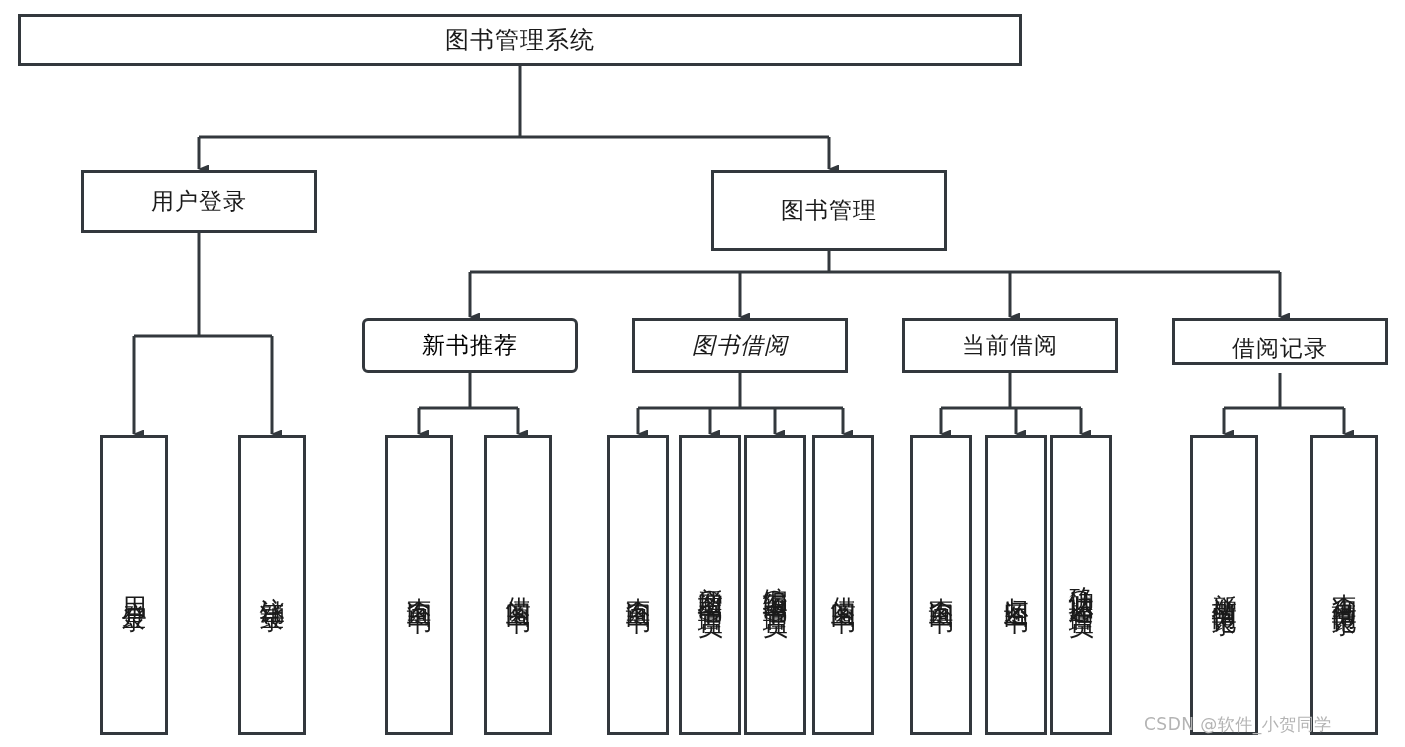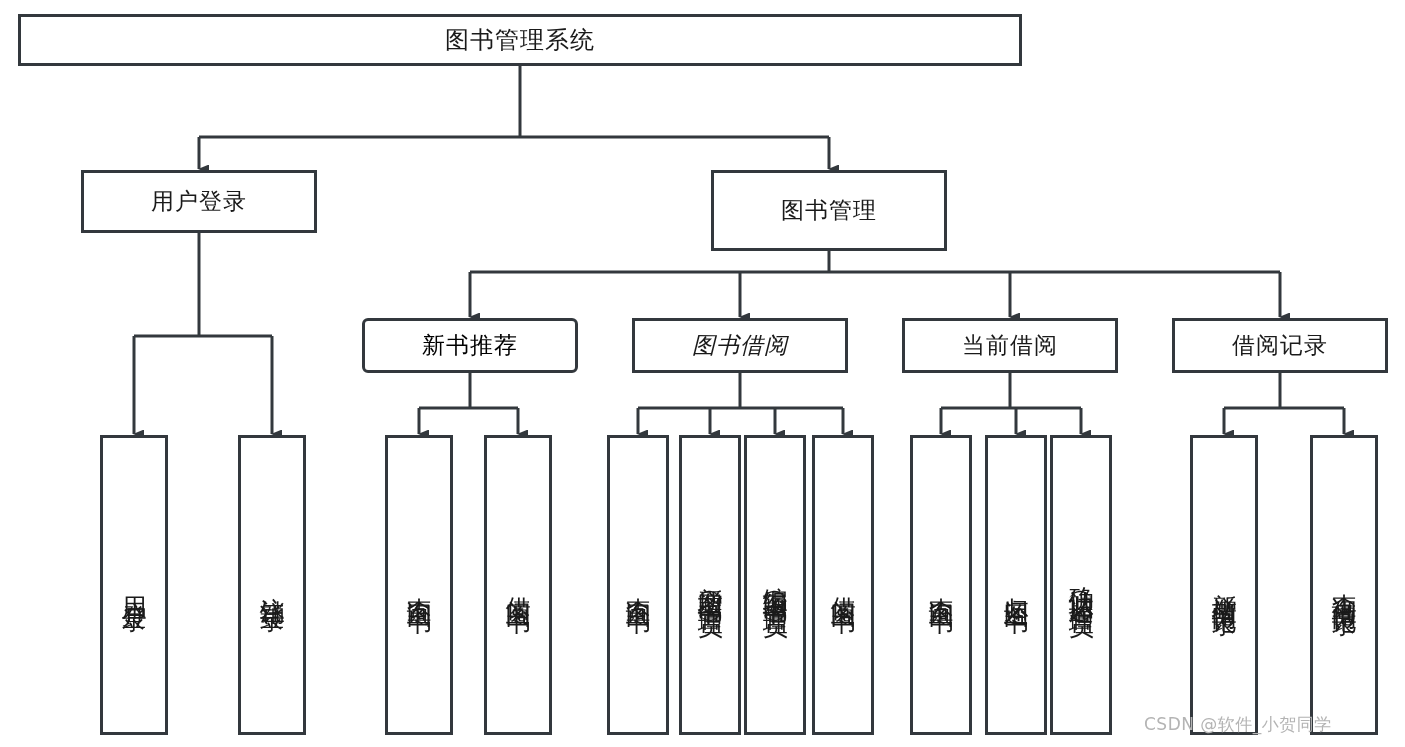--- a/index.html
+++ b/index.html
@@ -133,21 +133,21 @@
 
   <div class="node horiz" style="left: 362px; top: 318px; width: 216px; height: 55px; border-color: rgb(51, 56, 61); background: rgb(255, 255, 255); color: #000000; border-radius: 6px;">
     <span class="label">新书推荐</span>
   </div>
   <div class="node horiz" style="left: 632px; top: 318px; width: 216px; height: 55px; border-color: rgb(51, 56, 61); background: rgb(255, 255, 255); color: rgb(26, 26, 26); font-style: italic;">
     <span class="label">图书借阅</span>
   </div>
   <div class="node horiz" style="left: 902px; top: 318px; width: 216px; height: 55px; border-color: rgb(51, 56, 61); background: rgb(255, 255, 255); color: rgb(26, 26, 26);">
     <span class="label">当前借阅</span>
   </div>
-  <div class="node horiz" style="left: 1172px; top: 318px; width: 216px; height: 55px; border-color: rgb(51, 56, 61); background: rgb(255, 255, 255); color: rgb(26, 26, 26);">
+  <div class="node horiz" style="left: 1172px; top: 318px; width: 216px; height: 47px; border-color: rgb(51, 56, 61); background: rgb(255, 255, 255); color: rgb(26, 26, 26); align-items: flex-end;">
     <span class="label">借阅记录</span>
   </div>
 
   <div class="node vert" style="left: 100px; top: 435px; width: 68px; height: 300px; border-color: rgb(51, 56, 61); background: rgb(255, 255, 255); color: rgb(26, 26, 26);">
     <span class="label">用户登录</span>
   </div>
   <div class="node vert" style="left: 238px; top: 435px; width: 68px; height: 300px; border-color: rgb(51, 56, 61); background: rgb(255, 255, 255); color: rgb(26, 26, 26);">
     <span class="label">注销登录</span>
   </div>
 

